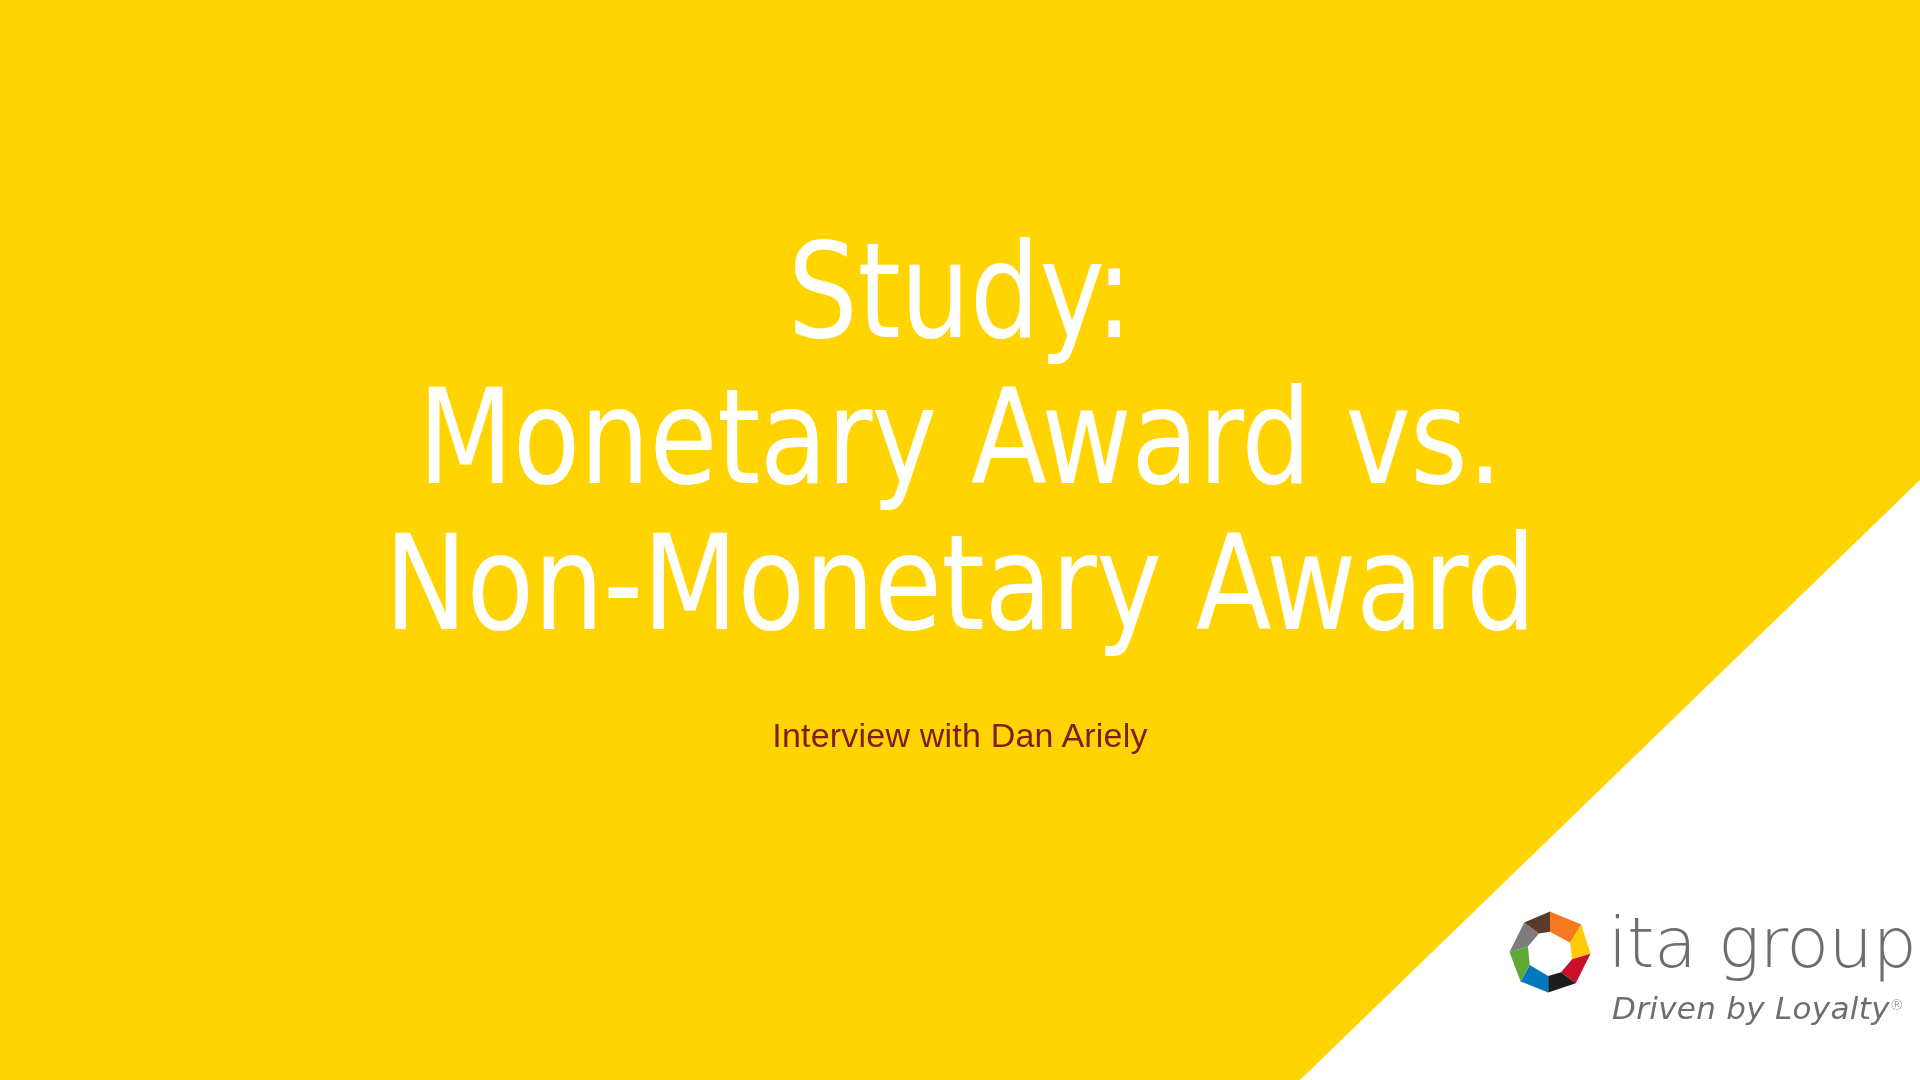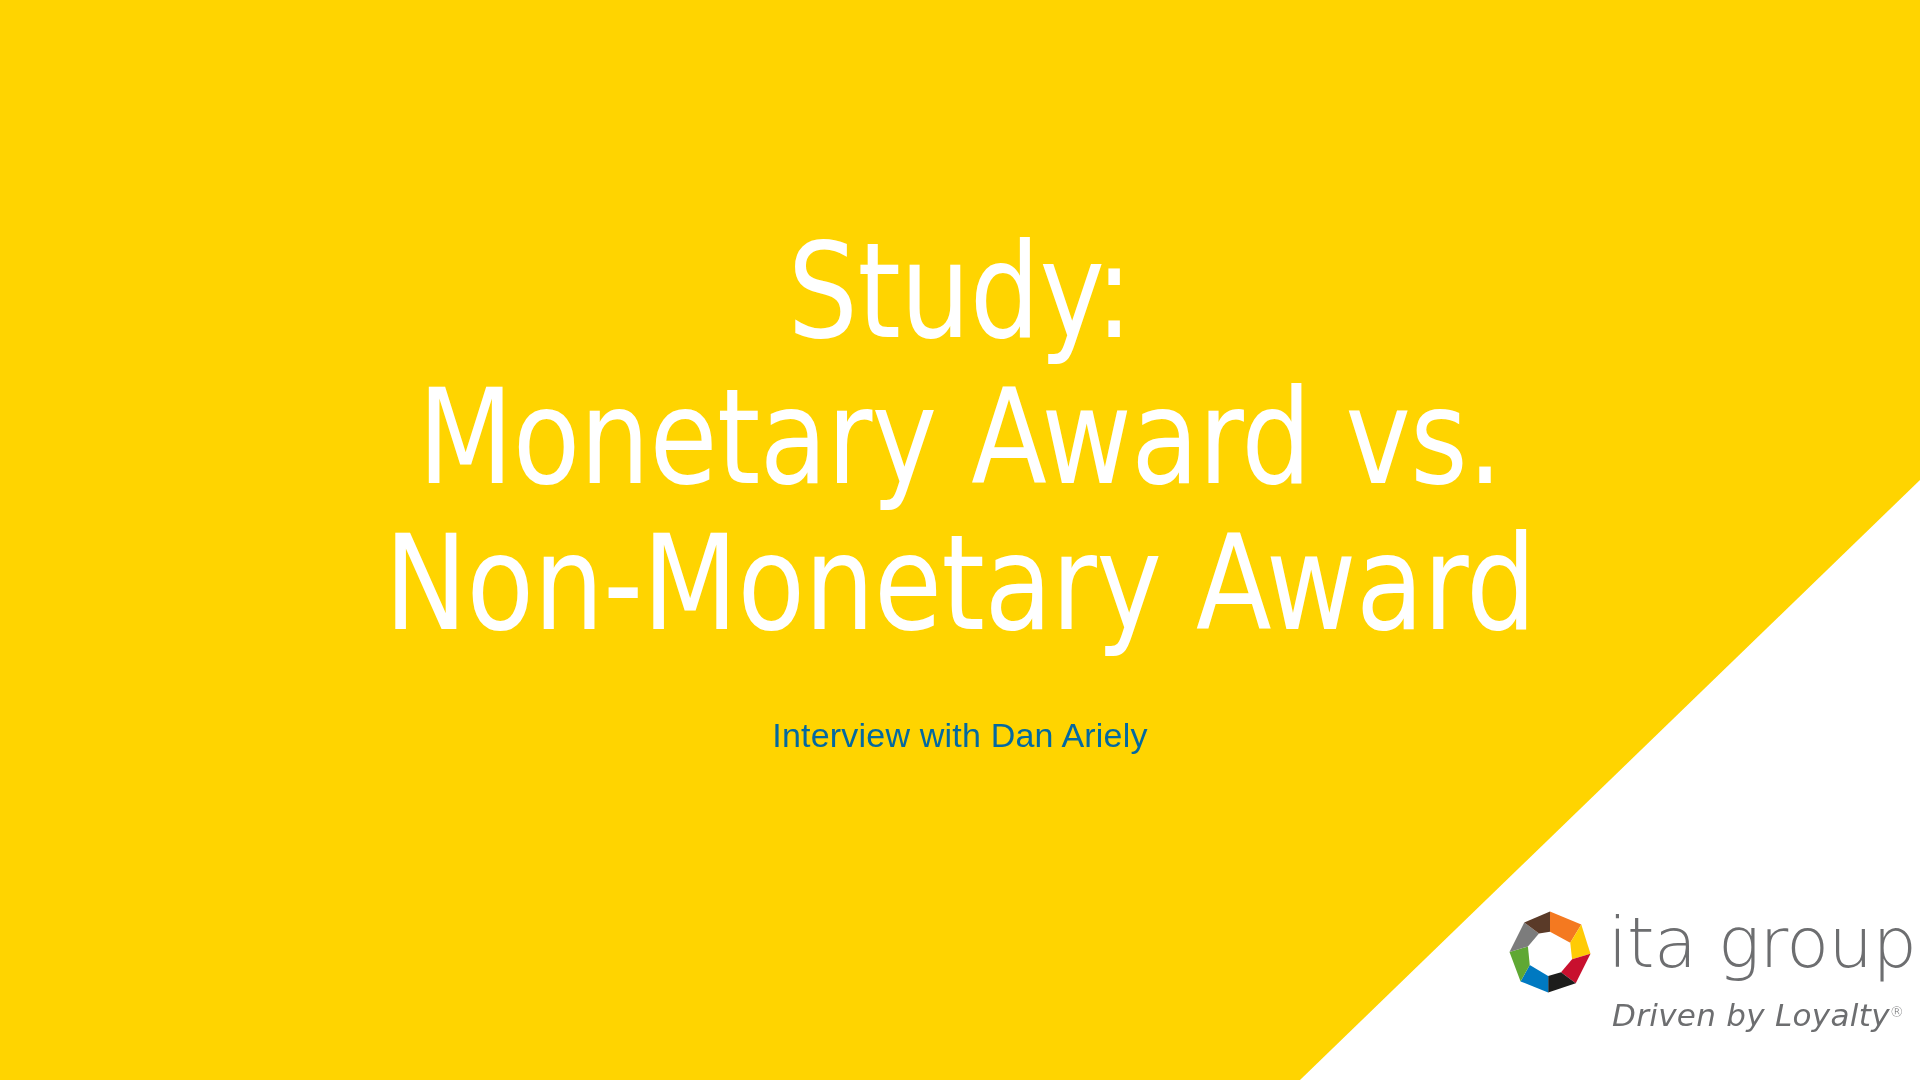--- a/index.html
+++ b/index.html
@@ -45,21 +45,21 @@
     white-space: nowrap;
     transform: scaleX(0.93);
     transform-origin: center center;
   }
   #subtitle {
     position: absolute;
     left: 0;
     top: 716px;
     width: 1920px;
     text-align: center;
-    color: #0369a1;
+    color: #7f1d1d;
     font-size: 34px;
     font-weight: 400;
     letter-spacing: 0.2px;
   }
   
   #logo-lockup {
     position: absolute;
     left: 1504px;
     top: 902px;
     width: 400px;
@@ -86,21 +86,21 @@
   }
   #logo-tagline {
     position: absolute;
     left: 108px;
     top: 86px;
     color: #6D6E70;
     font-family: "DejaVu Sans", "Liberation Sans", sans-serif;
     font-style: italic;
     font-weight: 300;
     font-size: 31px;
-    line-height: 48px;
+    line-height: 34px;
     letter-spacing: 0.3px;
     white-space: nowrap;
   }
   #logo-tagline .reg-mark {
     font-size: 14px;
     vertical-align: 9px;
     font-style: normal;
   }
 </style>
 </head>

